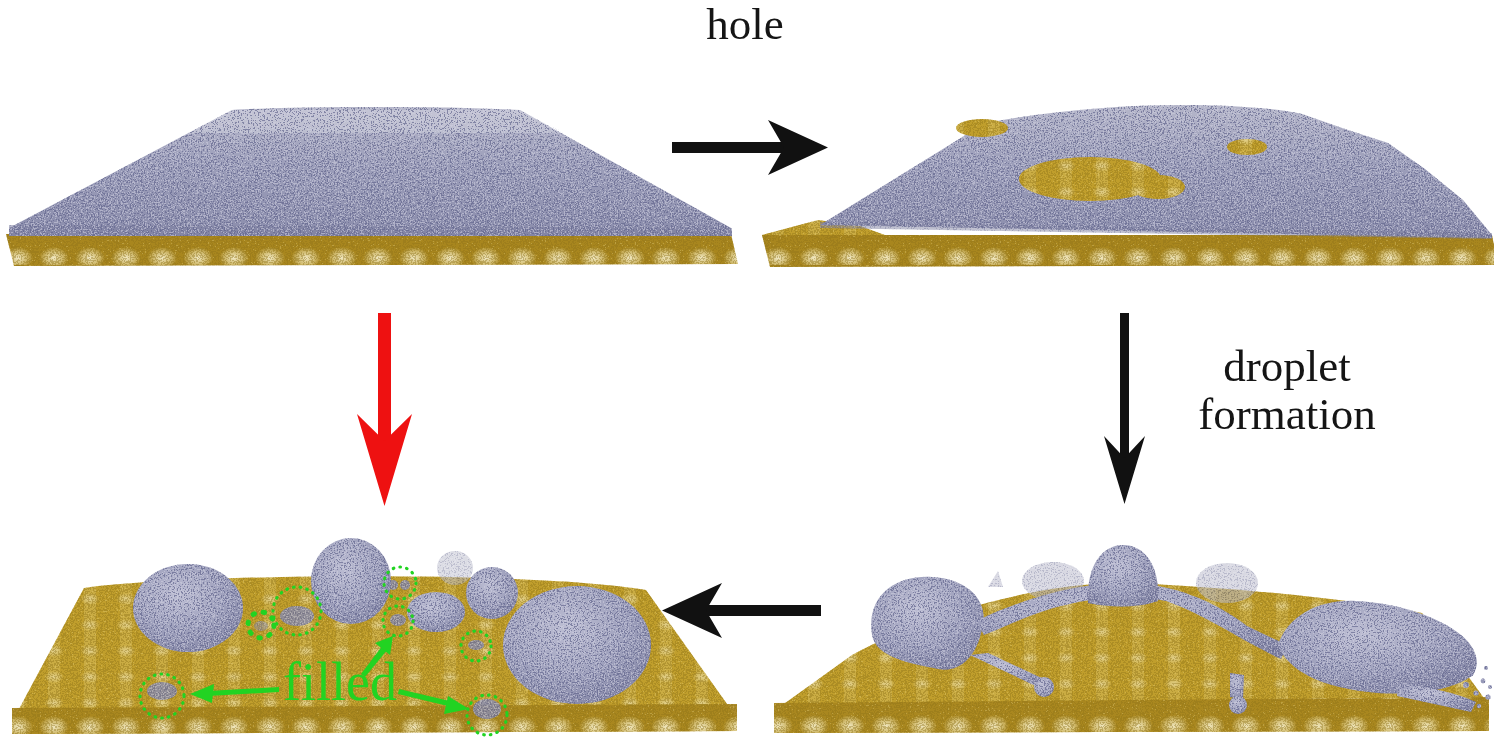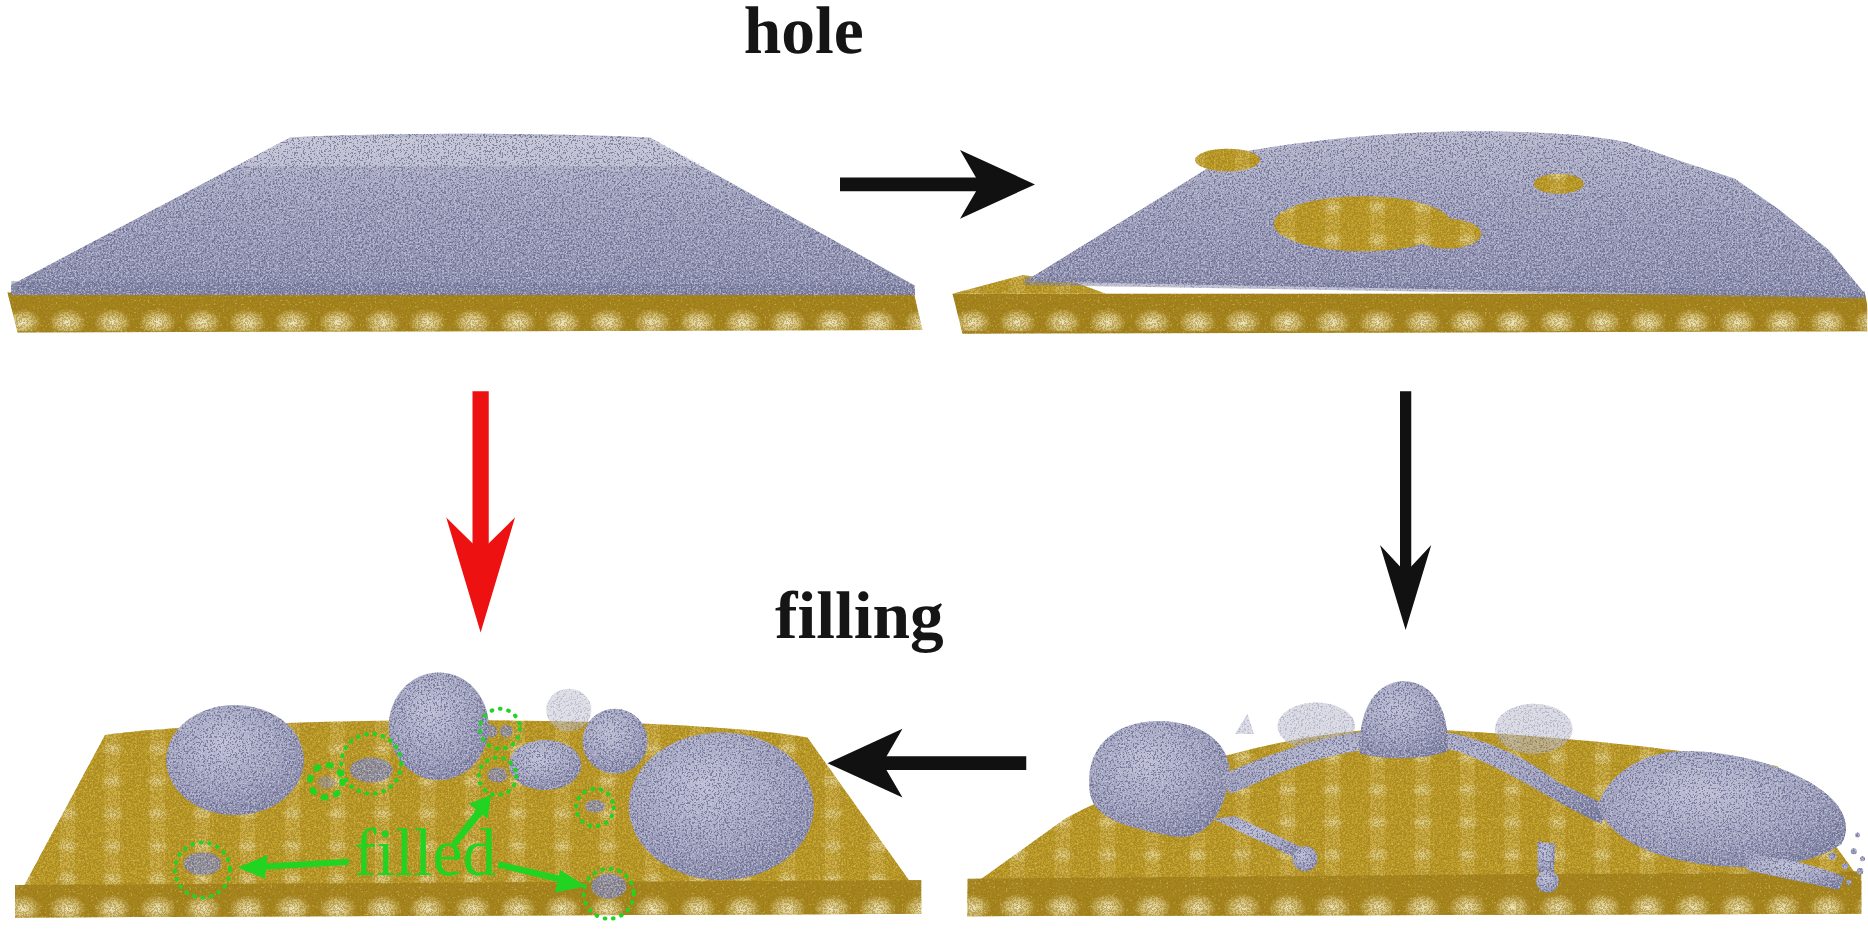--- a/index.html
+++ b/index.html
@@ -3,22 +3,22 @@
 <meta charset="utf-8">
 <style>
   html,body{margin:0;padding:0;}
   body{
     width:1494px;height:747px;position:relative;overflow:hidden;
     background:#ffffff;
     font-family:"Liberation Serif", serif;
   }
   .panel{position:absolute;}
   .step-label{
-    position:absolute;color:#151515;
-    font-size:54px;line-height:48px;letter-spacing:0px;font-weight:bold;
+    position:absolute;text-align:center;color:#151515;
+    font-size:45px;line-height:48px;letter-spacing:0px;
   }
   .step-label span{display:block;}
   .arrow-svg{position:absolute;overflow:visible;}
   svg{display:block;}
 </style>
 </head>
 <body>
 
 <svg width="0" height="0" style="position:absolute" aria-hidden="true">
   <defs>
@@ -226,23 +226,24 @@
       <circle cx="726" cy="133" r="2"></circle>
         <circle cx="730" cy="152" r="2"></circle>
     </g>
   </g>
 </svg>
 
 <div class="step-label" style="left:595px;top:0px;width:300px">
   <span>hole</span>
 </div>
 <div class="step-label" style="left:1157px;top:342px;width:260px">
+  <span>droplet</span>
+  <span>formation</span>
 </div>
 <div class="step-label" style="left:620px;top:468px;width:260px">
-  <span>filling</span>
 </div>
 
 <svg class="arrow-svg" style="left:660px;top:112px" width="175" height="70" viewBox="0 0 175 70">
   <g fill="#111111">
     <rect x="12" y="30" width="112" height="11"></rect>
     <path d="M 168,35.5 L 108,8 L 124,35.5 L 108,63 Z"></path>
   </g>
 </svg>
 
 <svg class="arrow-svg" style="left:1096px;top:308px" width="58" height="200" viewBox="0 0 58 200">

